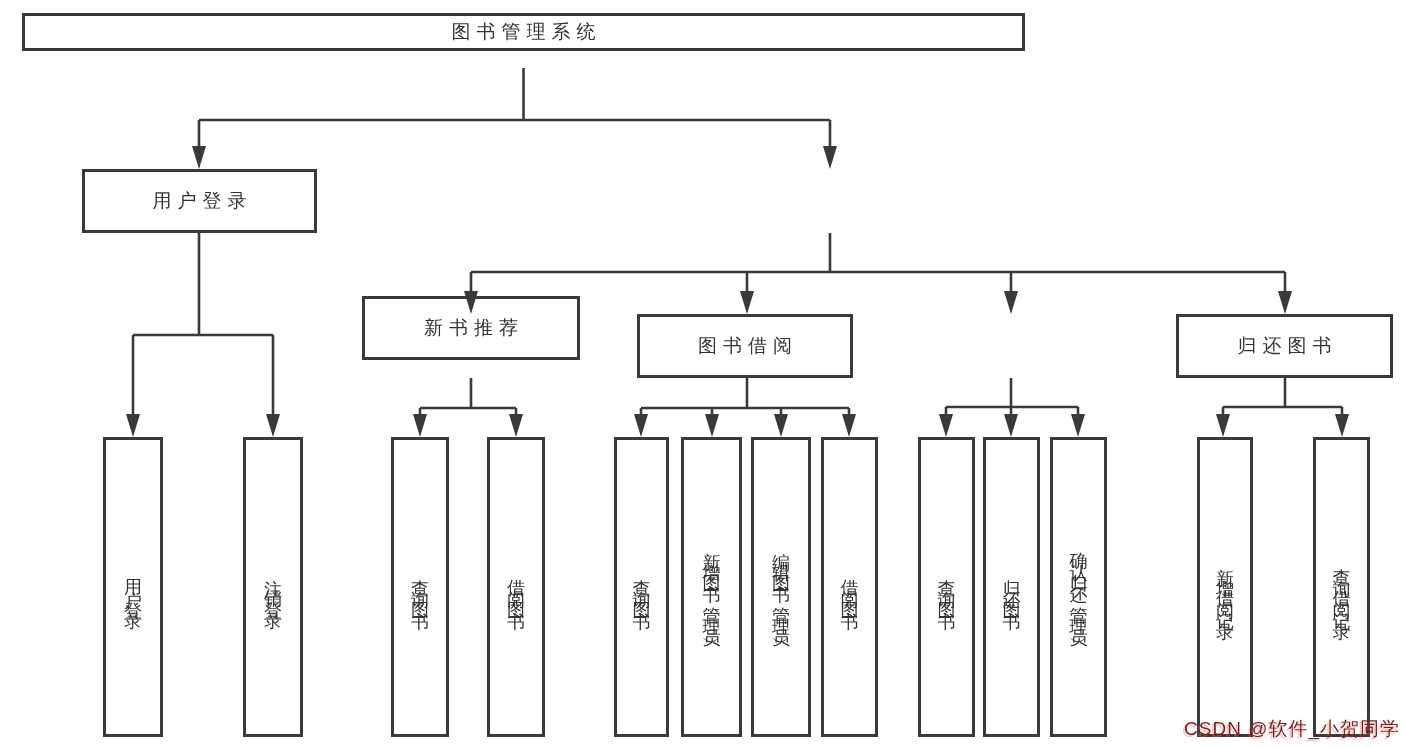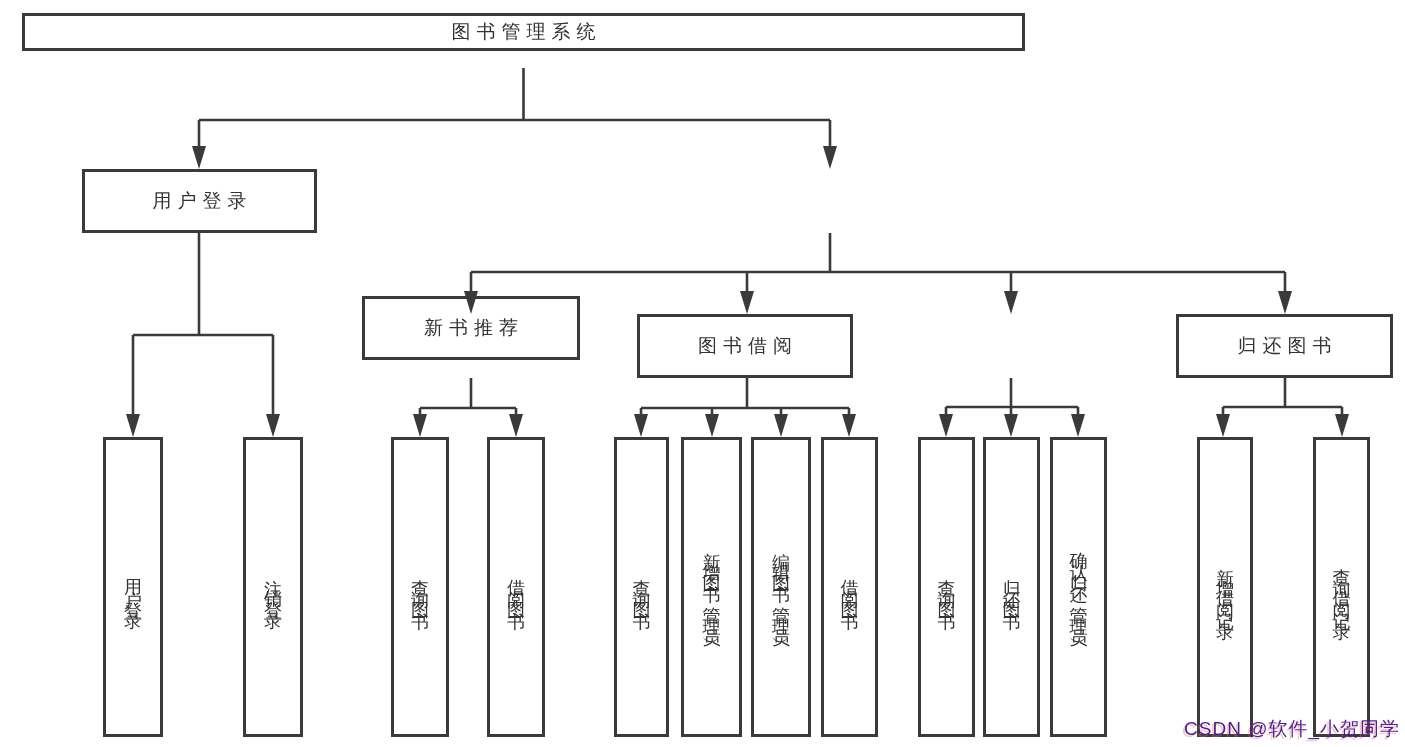--- a/index.html
+++ b/index.html
@@ -45,21 +45,21 @@
     left: 0; top: 0;
     width: 1405px; height: 747px;
     pointer-events: none;
   }
   .watermark {
     position: absolute;
     right: 5px;
     bottom: 5px;
     font-size: 19px;
     letter-spacing: 1px;
-    color: #4c1d95;
+    color: #7f1d1d;
     text-shadow: -2px 2px 0 rgba(235, 110, 110, 0.40);
     white-space: nowrap;
   }
 </style>
 </head>
 <body>
 
 <div class="stage">
 
   <div class="box" style="left:22px; top:13px; width:1003px; height:38px;">图书管理系统</div>

